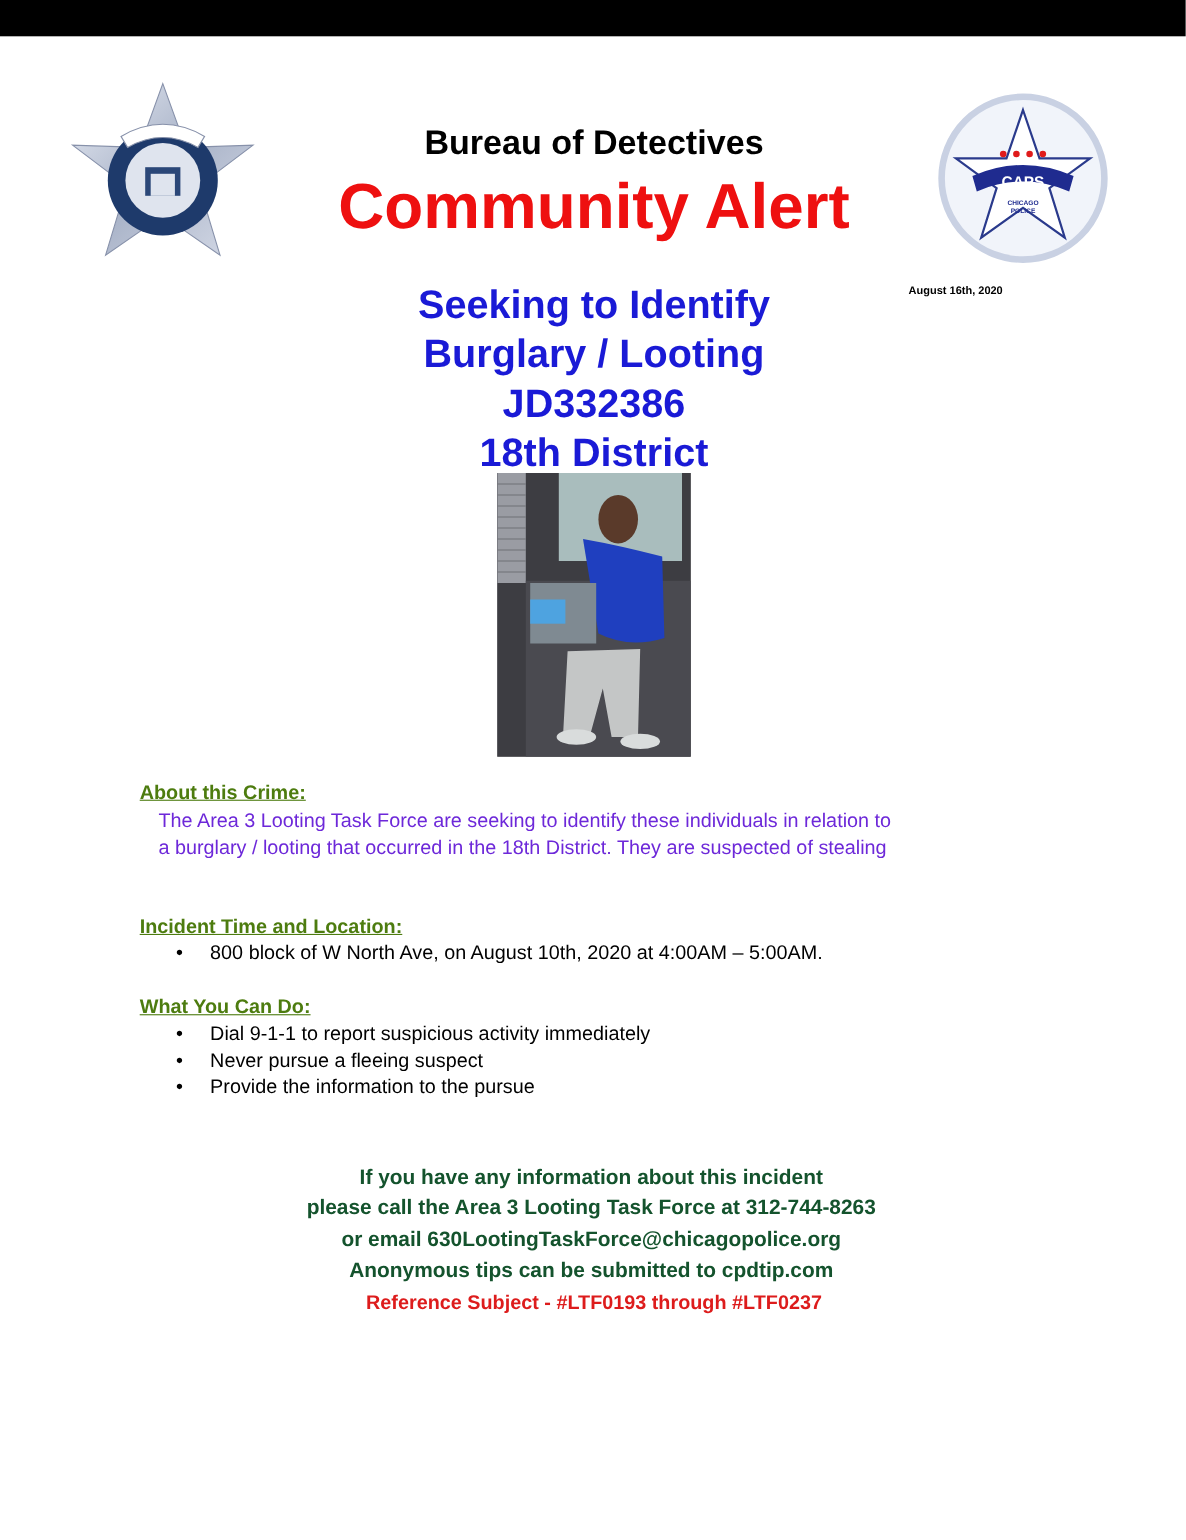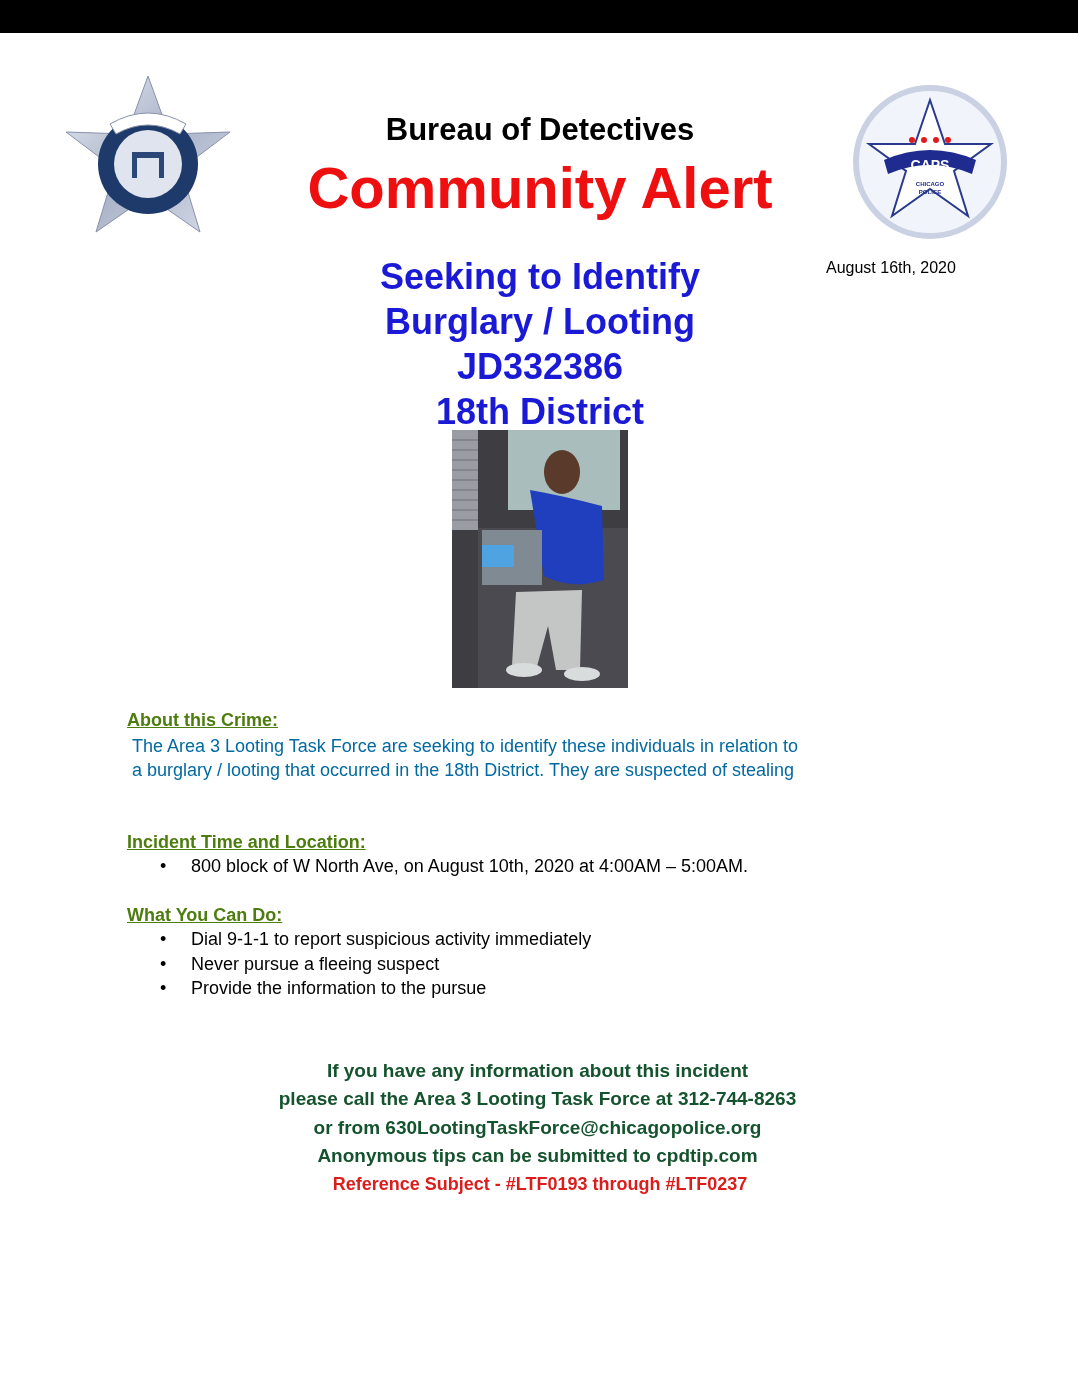--- a/index.html
+++ b/index.html
@@ -6,25 +6,25 @@
   body {
     width: 1078px; height: 1400px; background: #ffffff;
     position: relative; overflow: hidden;
     font-family: "Liberation Sans", sans-serif;
   }
   .topbar { position: absolute; left: 0; top: 0; width: 1078px; height: 33px; background: #000; }
   .logo-left { position: absolute; left: 58px; top: 72px; width: 180px; height: 178px; }
   .logo-right { position: absolute; left: 848px; top: 82px; width: 165px; height: 160px; }
   .bureau { position: absolute; left: 0; width: 1080px; top: 112px; text-align: center; font-weight: bold; font-size: 31px; color: #000; }
   .alert { position: absolute; left: 0; width: 1080px; top: 154px; text-align: center; font-weight: bold; font-size: 58px; color: #ee1010; letter-spacing: 0px; }
-  .date { position: absolute; left: 826px; top: 259px; font-weight: normal; font-size: 16px; color: #000; }
+  .date { position: absolute; left: 826px; top: 259px; font-weight: bold; font-size: 10px; color: #000; }
   .seek { position: absolute; left: 0; width: 1080px; top: 254px; text-align: center; font-weight: bold; font-size: 36px; color: #1a1ad6; line-height: 45px; }
   .photo { position: absolute; left: 452px; top: 430px; width: 176px; height: 258px; background: #5a5a5e; overflow: hidden; }
   .sec-title { position: absolute; left: 127px; font-weight: bold; font-size: 18px; color: #4d7c0f; text-decoration: underline; }
-  .para { position: absolute; left: 132px; width: 800px; font-size: 18px; line-height: 24px; color: #0369a1; }
+  .para { position: absolute; left: 144px; width: 800px; font-size: 18px; line-height: 24px; color: #6d28d9; }
   .bul { position: absolute; left: 160px; font-size: 18px; color: #000; }
   .bul .dot { display: inline-block; width: 31px; }
   .contact { position: absolute; left: 0; width: 1075px; text-align: center; font-weight: bold; color: #14532d; font-size: 19px; }
   .ref { position: absolute; left: 0; width: 1080px; top: 1174px; text-align: center; font-weight: bold; color: #dd1c1c; font-size: 18px; }
 </style>
 </head>
 <body>
 
 <div class="topbar"></div>
 
@@ -119,15 +119,15 @@
 </div>
 <div class="bul" style="top:954px;">
   <span class="dot">•</span><span>Never pursue a fleeing suspect</span>
 </div>
 <div class="bul" style="top:978px;">
   <span class="dot">•</span><span>Provide the information to the pursue</span>
 </div>
 
 <div class="contact" style="top:1060px;">If you have any information about this incident</div>
 <div class="contact" style="top:1088px;">please call the Area 3 Looting Task Force at 312-744-8263</div>
-<div class="contact" style="top:1117px;">or from 630LootingTaskForce@chicagopolice.org</div>
+<div class="contact" style="top:1117px;">or email 630LootingTaskForce@chicagopolice.org</div>
 <div class="contact" style="top:1145px;">Anonymous tips can be submitted to cpdtip.com</div>
 <div class="ref">Reference Subject - #LTF0193 through #LTF0237</div>
 
 </body></html>

